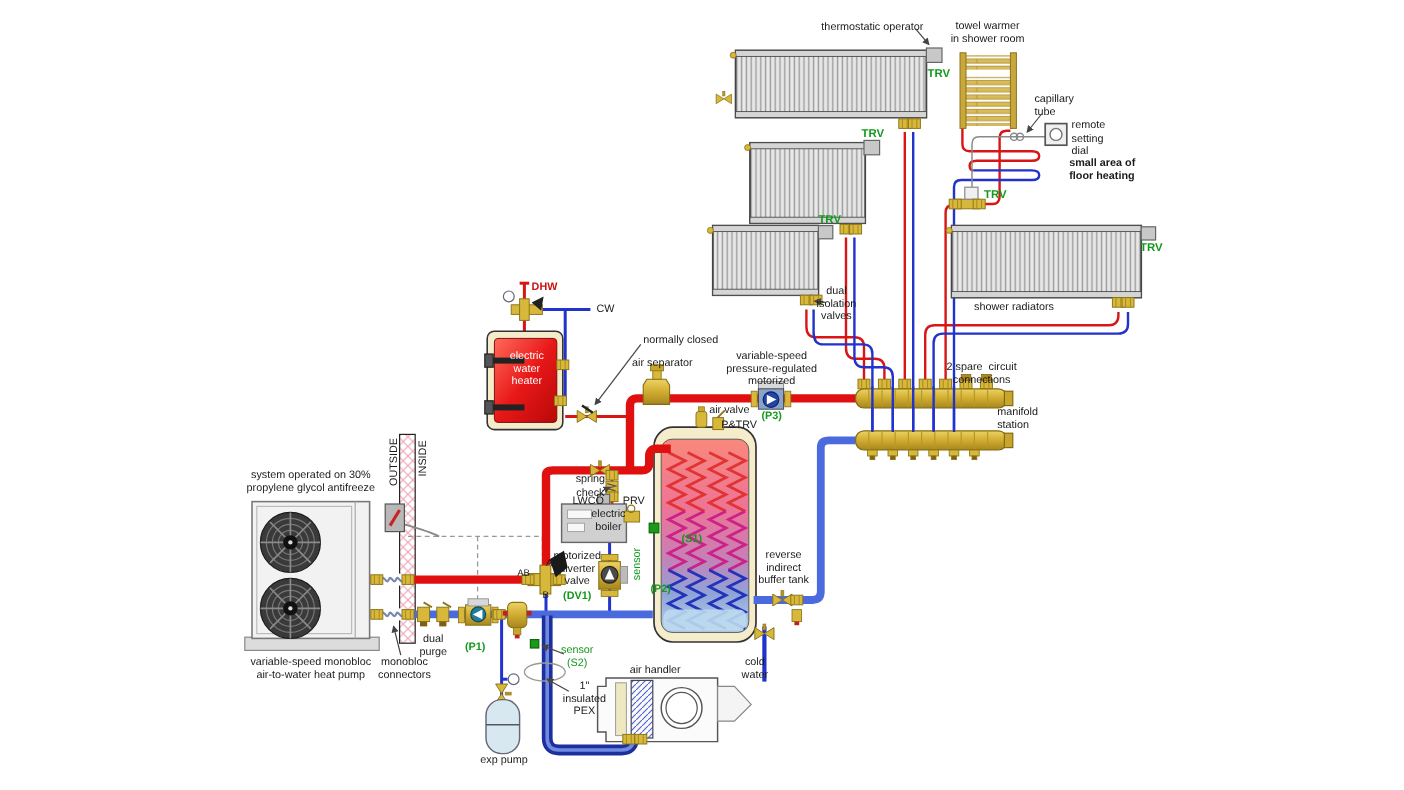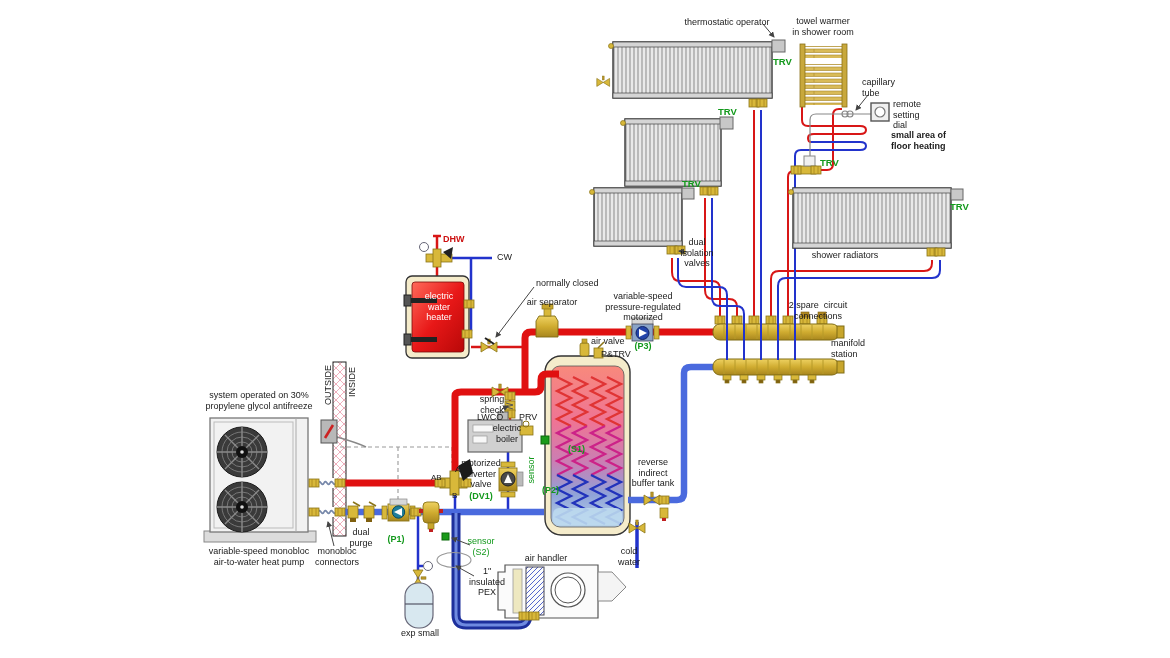--- a/index.html
+++ b/index.html
@@ -518,20 +518,20 @@
       <div class="lbl" style="left: 337px; top: 546px; color: rgb(26, 26, 26); transform: translateX(-50%); text-align: center;">monobloc
 connectors</div>
       <div class="lbl" style="left: 361px; top: 527px; color: rgb(26, 26, 26); transform: translateX(-50%); text-align: center;">dual
 purge</div>
       <div class="lbl" style="left: 481px; top: 536px; color: rgb(19, 153, 28); transform: translateX(-50%); text-align: center;">sensor
 (S2)</div>
       <div class="lbl" style="left: 487px; top: 566px; color: rgb(26, 26, 26); transform: translateX(-50%); text-align: center;">1"
 insulated
 PEX</div>
       <div class="lbl" style="left: 546px; top: 553px; color: rgb(26, 26, 26); transform: translateX(-50%); text-align: center;">air handler</div>
-      <div class="lbl" style="left: 420px; top: 628px; color: rgb(26, 26, 26); transform: translateX(-50%); text-align: center;">exp small</div>
+      <div class="lbl" style="left: 420px; top: 628px; color: rgb(26, 26, 26); transform: translateX(-50%); text-align: center;">exp pump</div>
       <div class="lbl" style="left: 629px; top: 546px; color: rgb(26, 26, 26); transform: translateX(-50%); text-align: center;">cold
 water</div>
       <div class="lbl" style="left: 653px; top: 457px; color: rgb(26, 26, 26); transform: translateX(-50%); text-align: center;">reverse
 indirect
 buffer tank</div>
     </div>
 </div>
 
 </body></html>

